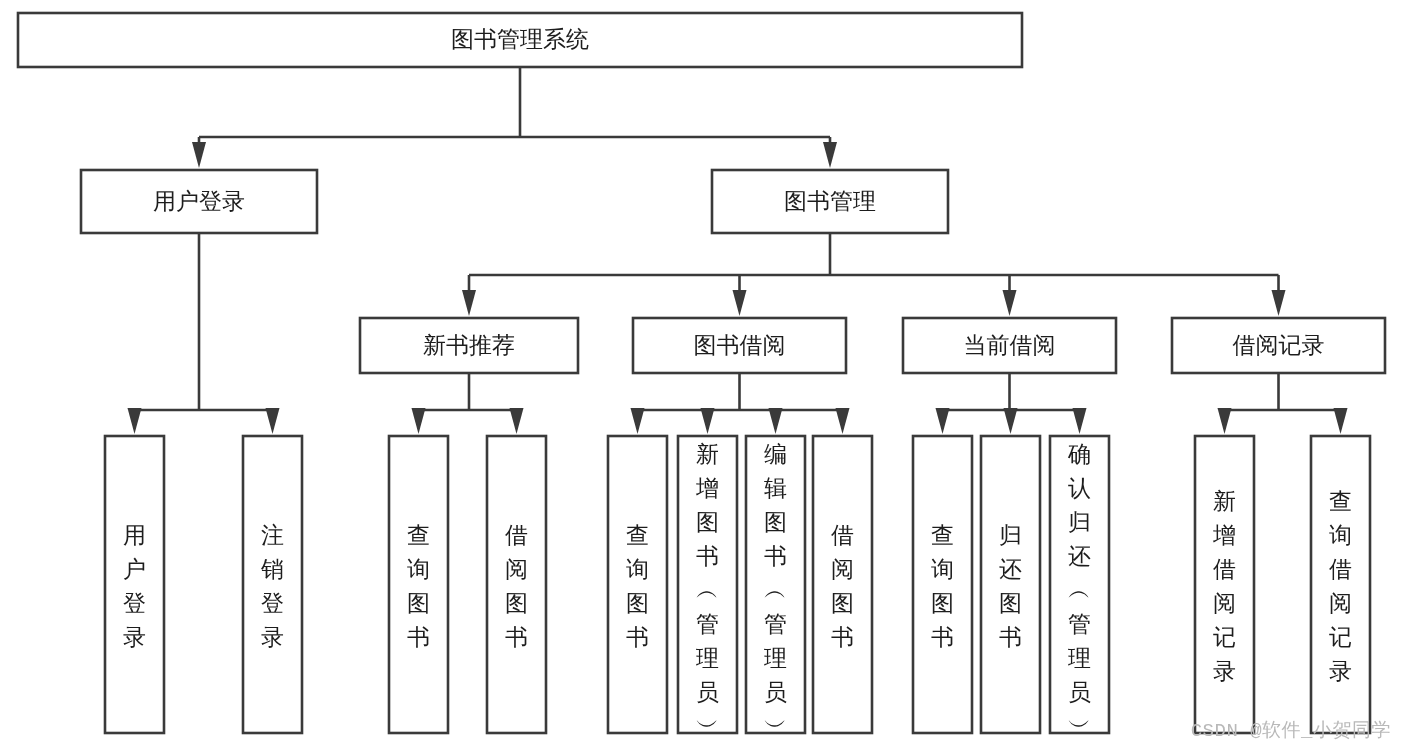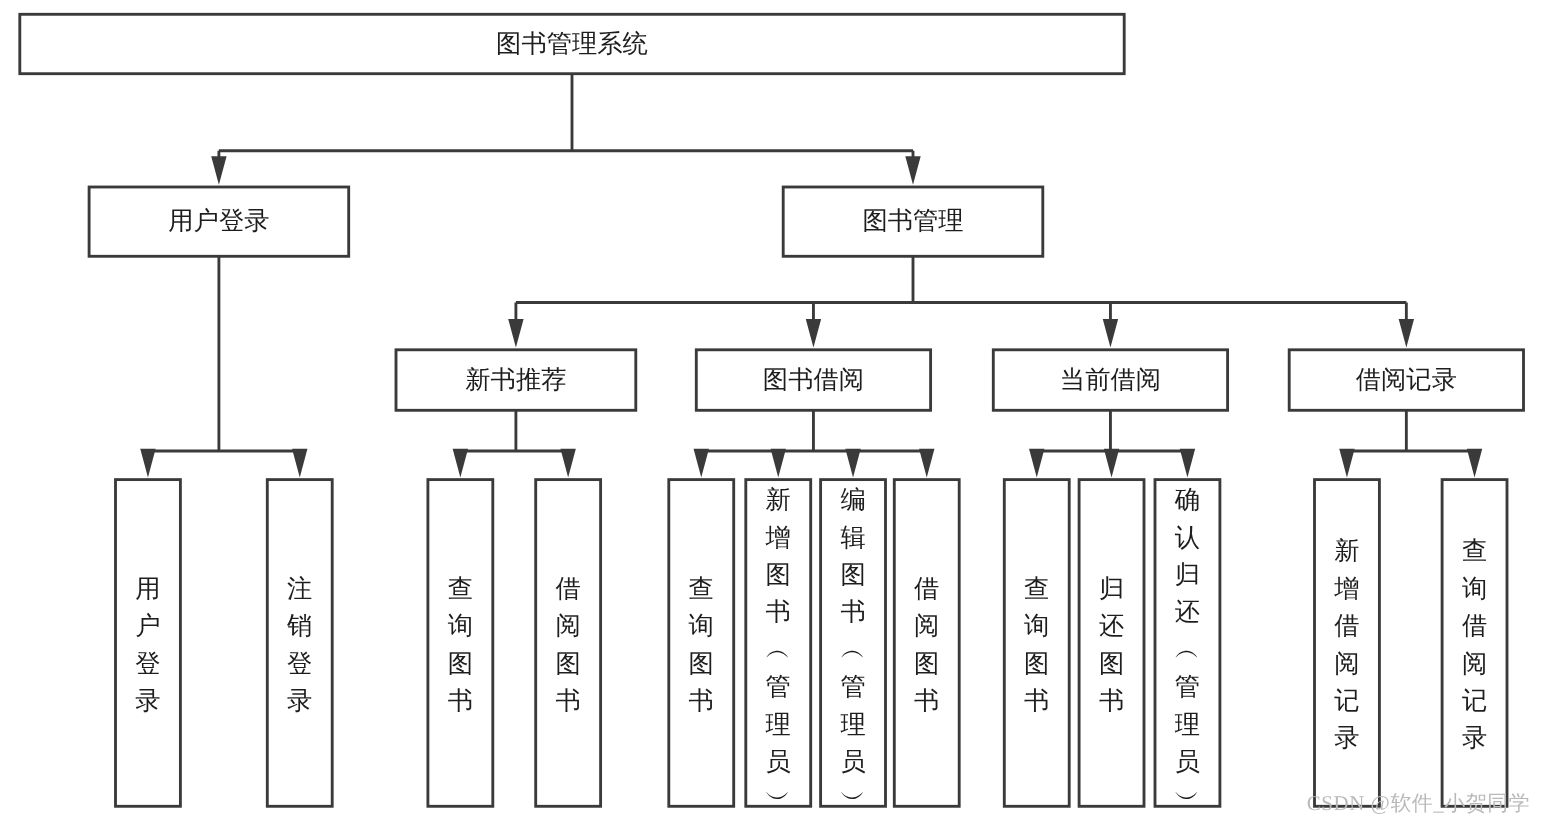--- a/index.html
+++ b/index.html
@@ -52,21 +52,21 @@
   .node-label-vertical {
     font-family: "Liberation Sans", "DejaVu Sans", sans-serif;
     fill: #1d1d1d;
     font-size: 23px;
     text-anchor: middle;
   }
   .watermark {
     position: absolute;
     right: 14px;
     bottom: 4px;
-    font-family: Liberation Serif, serif;
+    font-family: Liberation Mono, monospace;
     font-size: 19px;
     color: #b9b9b9;
     letter-spacing: 0.5px;
     white-space: nowrap;
     pointer-events: none;
   }
 </style>
 </head>
 <body>
 

